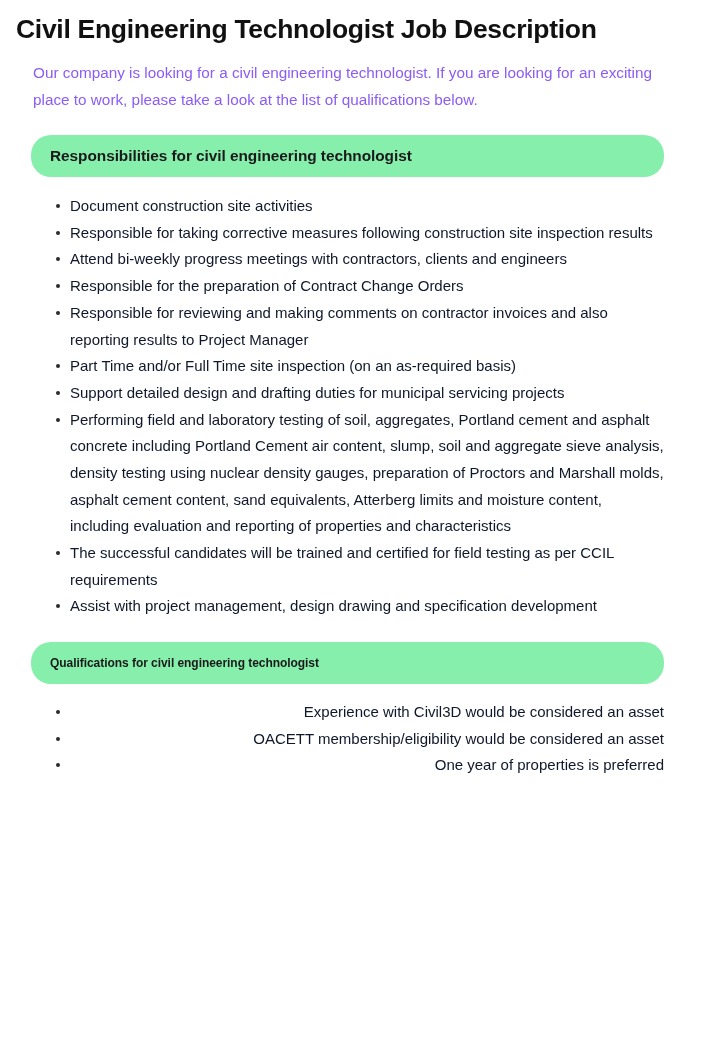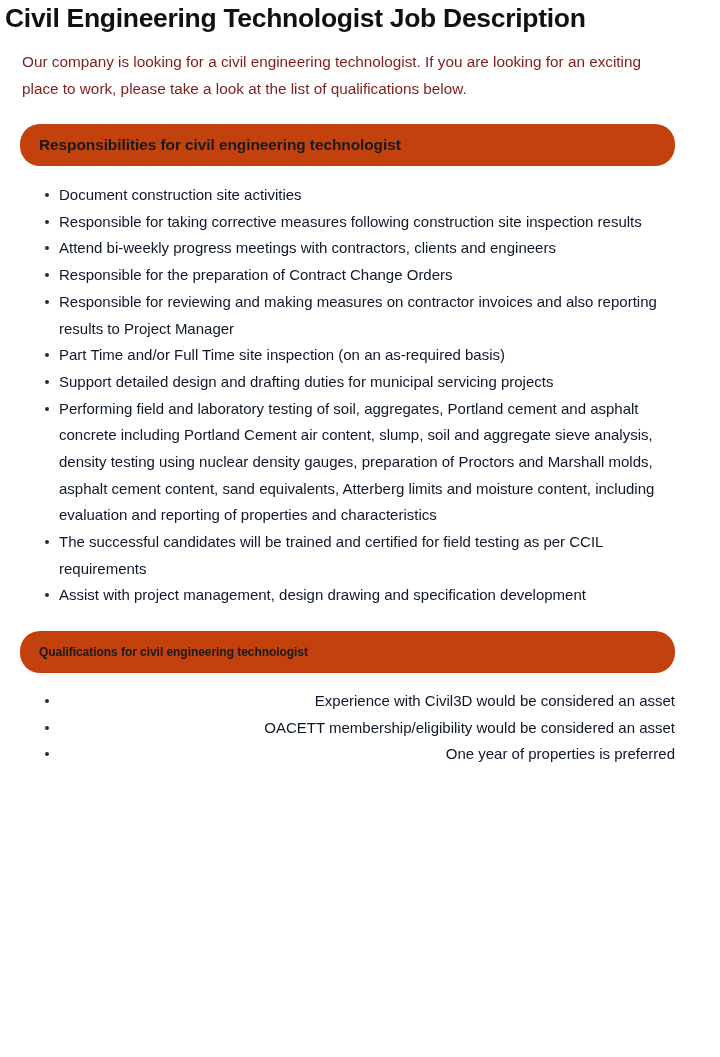--- a/index.html
+++ b/index.html
@@ -12,50 +12,50 @@
     height: 1057px;
     overflow: hidden;
     font-family: "Liberation Sans", sans-serif;
     color: #1a1a1a;
     -webkit-font-smoothing: antialiased;
   }
 
   .page {
     width: 700px;
     box-sizing: border-box;
-    padding: 0;
+    padding: 11px;
   }
 
   .page-title {
     font-size: 26.5px;
     font-weight: bold;
     letter-spacing: -0.3px;
     color: #111111;
     margin: 0;
     padding: 4px 0 0 5px;
     line-height: 1.12;
     white-space: nowrap;
   }
 
   .intro {
     margin: 0;
     padding: 14px 30px 0 22px;
     font-size: 15.3px;
     line-height: 1.78;
-    color: #7f1d1d;
+    color: #8b5cf6;
   }
 
   .section {
     margin: 0;
     padding: 0;
   }
 
   .section-head {
     margin: 22px 25px 0 20px;
-    background: #c2410c;
+    background: #86efac;
     height: 42px;
     display: flex;
     align-items: center;
     padding: 0 0 0 19px;
     box-sizing: border-box;
     border-radius: 20px;
   }
 
   .section-head-text {
     font-size: 15.4px;
@@ -110,21 +110,21 @@
 
   <div class="section responsibilities">
     <div class="section-head responsibilities">
       <span class="section-head-text">Responsibilities for civil engineering technologist</span>
     </div>
     <ul class="bullet-list">
       <li class="bullet-item">Document construction site activities</li>
       <li class="bullet-item">Responsible for taking corrective measures following construction site inspection results</li>
       <li class="bullet-item">Attend bi-weekly progress meetings with contractors, clients and engineers</li>
       <li class="bullet-item">Responsible for the preparation of Contract Change Orders</li>
-      <li class="bullet-item">Responsible for reviewing and making measures on contractor invoices and also reporting results to Project Manager</li>
+      <li class="bullet-item">Responsible for reviewing and making comments on contractor invoices and also reporting results to Project Manager</li>
       <li class="bullet-item">Part Time and/or Full Time site inspection (on an as-required basis)</li>
       <li class="bullet-item">Support detailed design and drafting duties for municipal servicing projects</li>
       <li class="bullet-item">Performing field and laboratory testing of soil, aggregates, Portland cement and asphalt concrete including Portland Cement air content, slump, soil and aggregate sieve analysis, density testing using nuclear density gauges, preparation of Proctors and Marshall molds, asphalt cement content, sand equivalents, Atterberg limits and moisture content, including evaluation and reporting of properties and characteristics</li>
       <li class="bullet-item">The successful candidates will be trained and certified for field testing as per CCIL requirements</li>
       <li class="bullet-item">Assist with project management, design drawing and specification development</li>
     </ul>
   </div>
 
   <div class="section qualifications">
     <div class="section-head qualifications">

